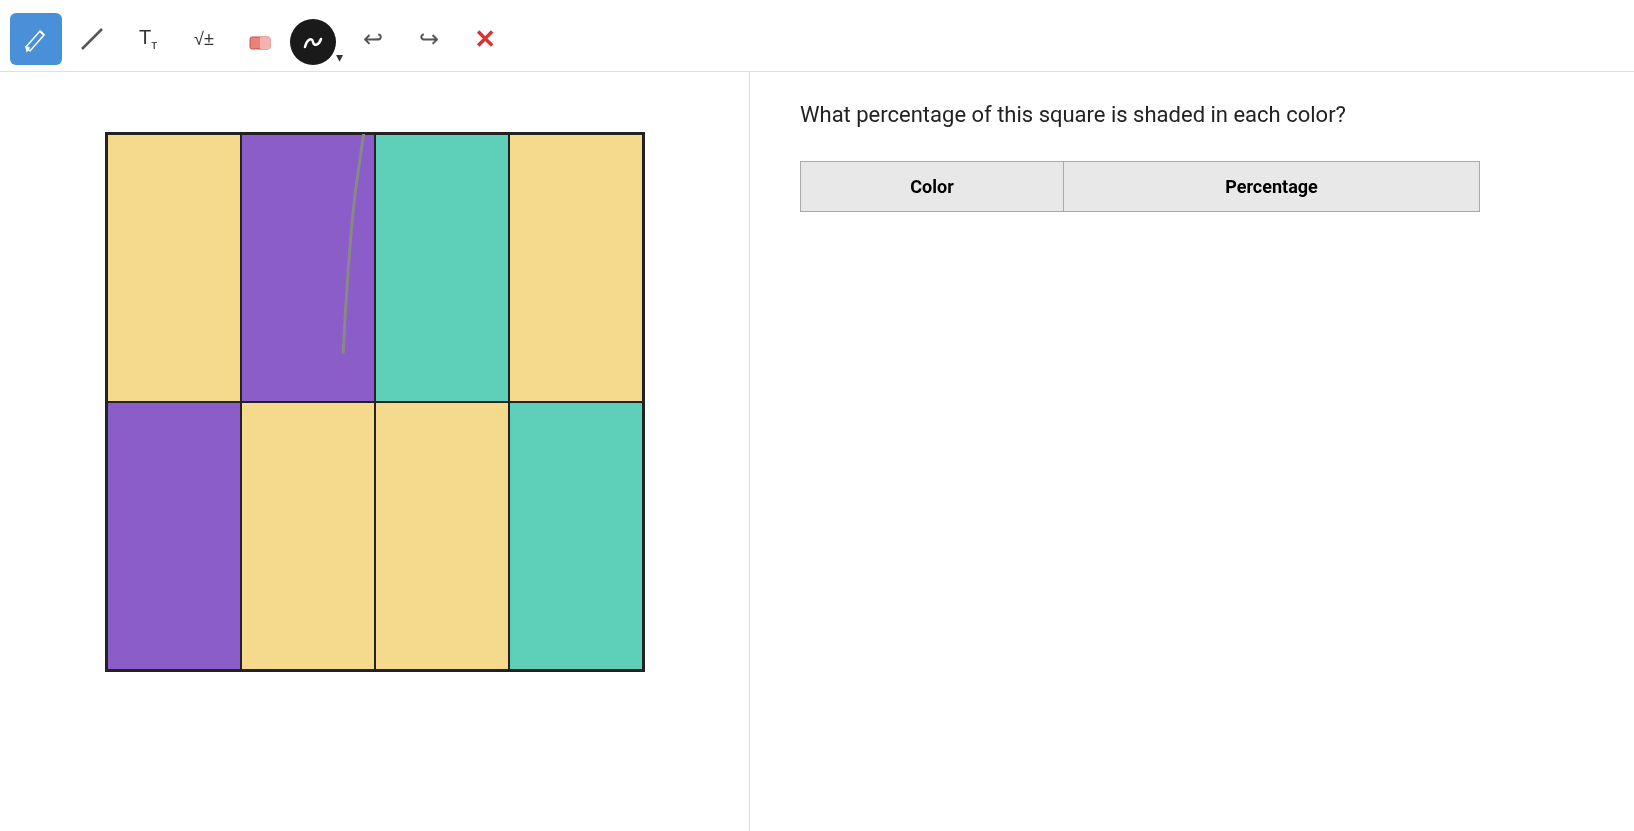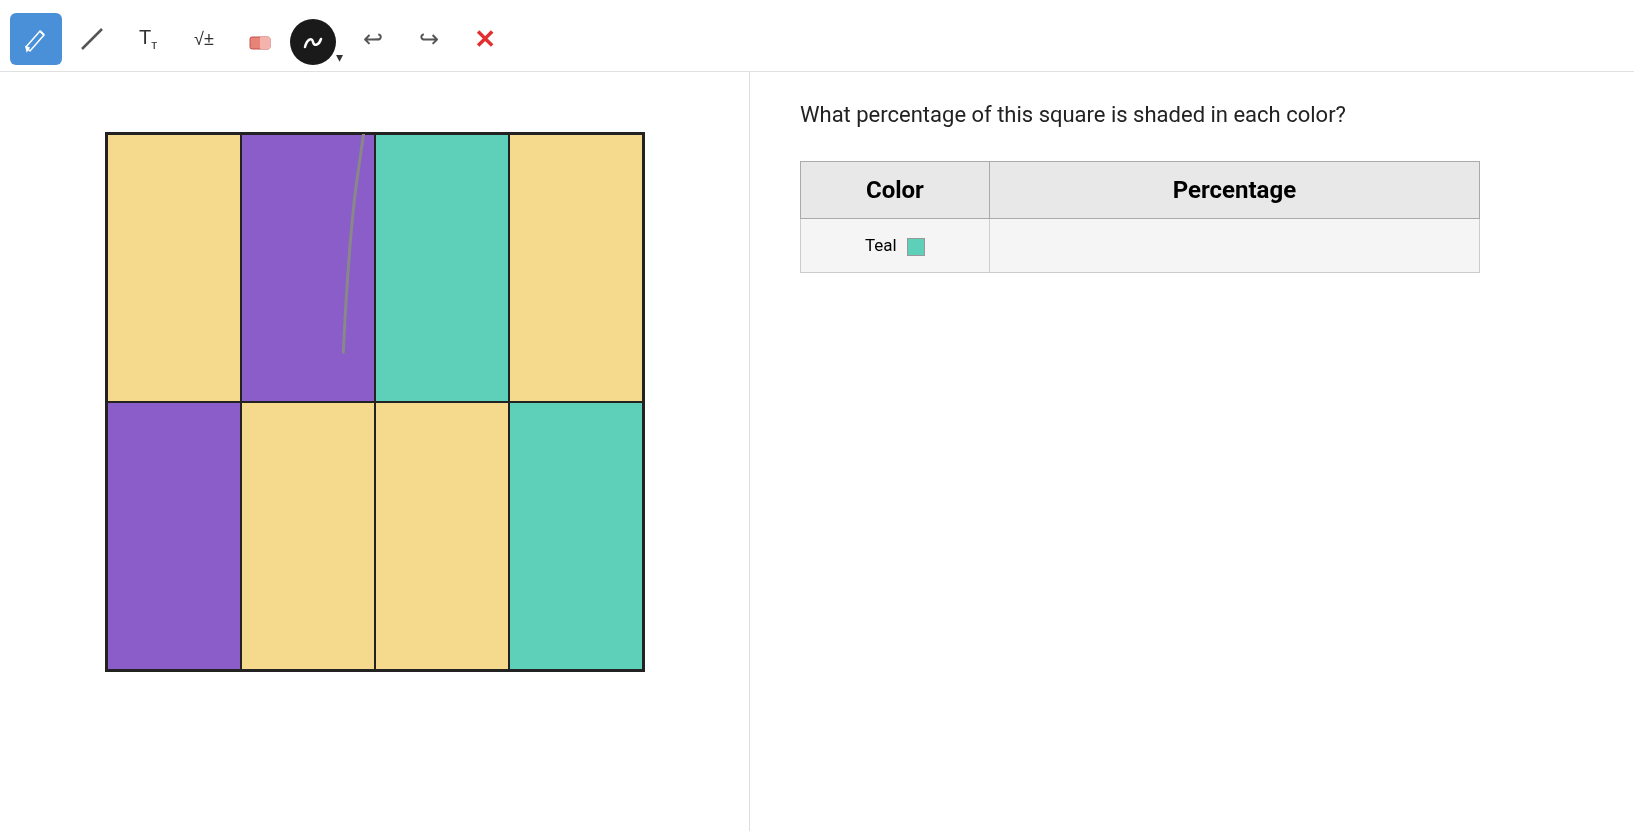--- a/index.html
+++ b/index.html
@@ -132,21 +132,21 @@
 
     
     .data-table {
       border-collapse: collapse;
       width: 680px;
       border: 1px solid #bbb;
     }
     .data-table th {
       background: #e8e8e8;
       font-weight: 700;
-      font-size: 24px;
+      font-size: 18px;
       padding: 14px 20px;
       text-align: center;
       border: 1px solid #aaa;
     }
     .data-table td {
       background: #f5f5f5;
       font-size: 17px;
       padding: 16px 20px;
       border: 1px solid #ccc;
       text-align: center;
@@ -246,26 +246,17 @@
     <div class="question-text">What percentage of this square is shaded in each color?</div>
 
     <table class="data-table">
       <thead>
         <tr>
           <th>Color</th>
           <th>Percentage</th>
         </tr>
       </thead>
       <tbody>
-        <tr>
-          <td class="td-left">
-            <span>Teal</span>
-            <span class="color-swatch" style="background:#5ecfb8;"></span>
-          </td>
-          <td class="td-right">
-            <input type="text" style="border: none; outline: none; background: transparent; width: 100%; font-size: 17px; text-align: center;" value="">
-          </td>
-        </tr>
       </tbody>
     </table>
 
   </div>
 </div>
 
 </body></html>

